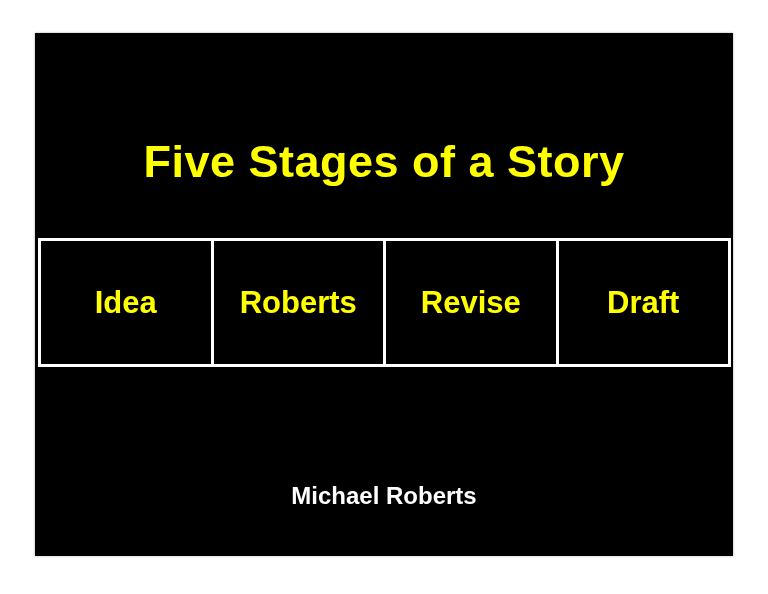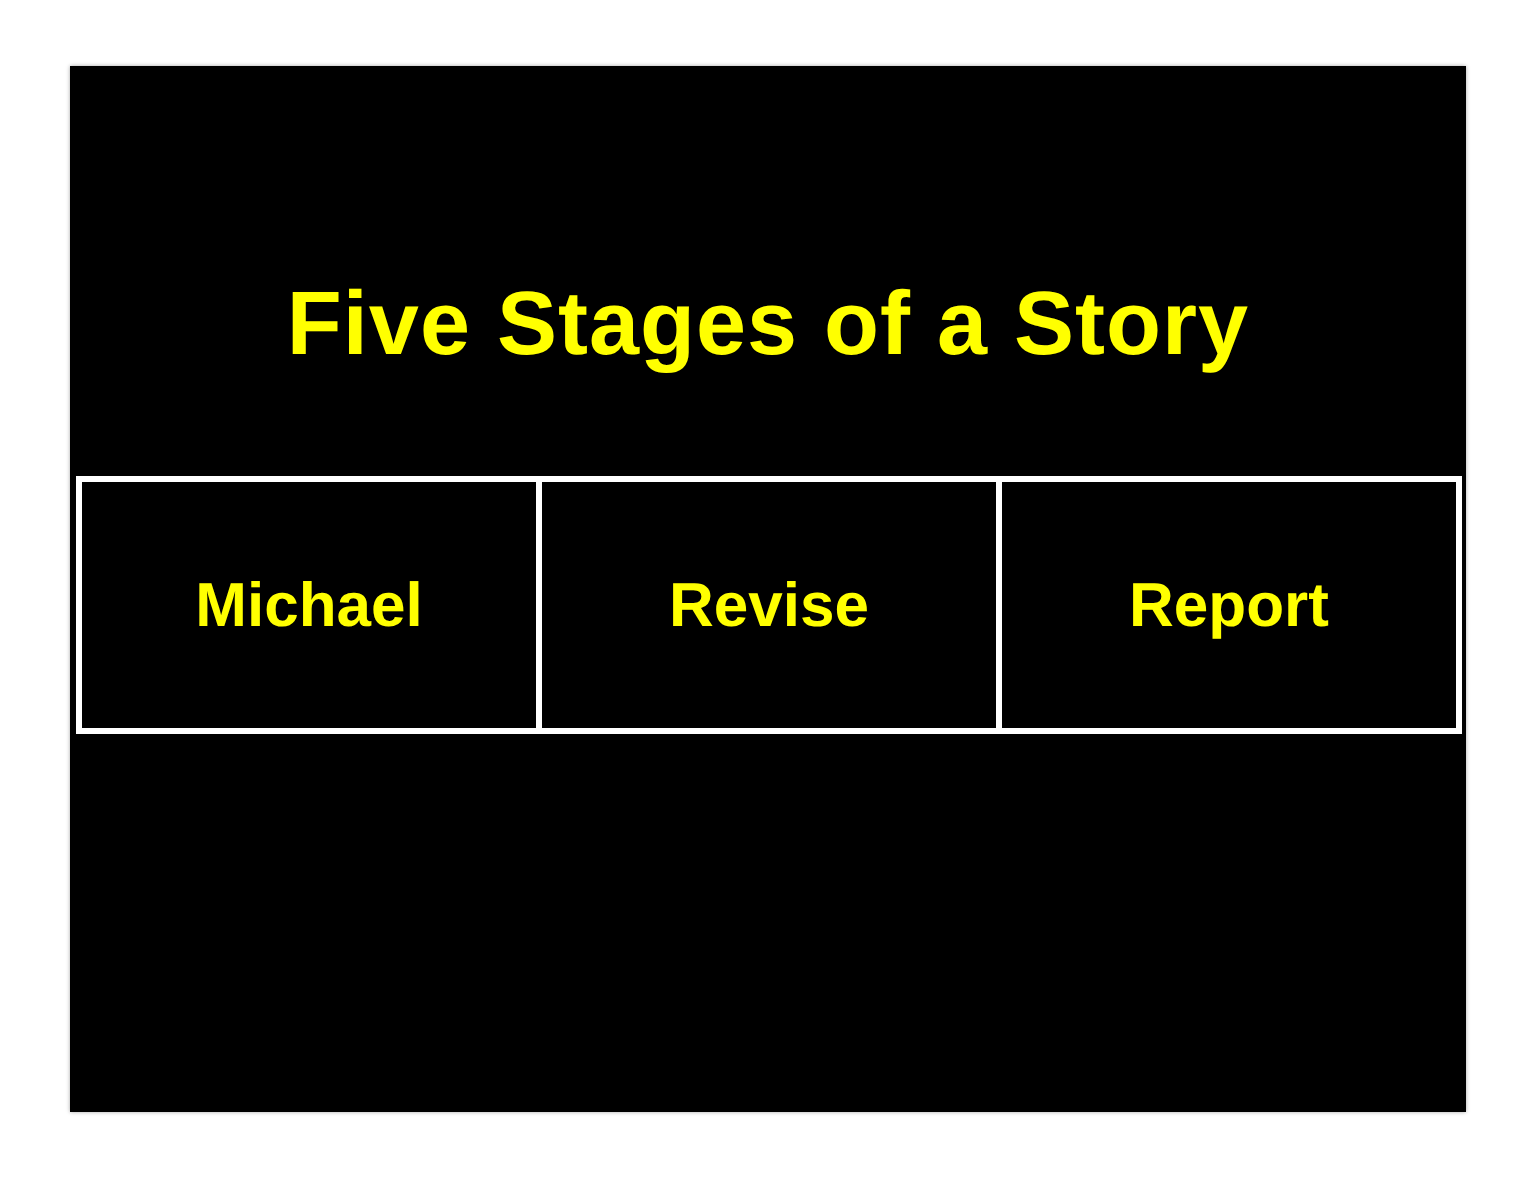--- a/index.html
+++ b/index.html
@@ -80,24 +80,28 @@
 </style>
 </head>
 <body>
 
 <div class="slide">
 
   <div class="slide-title">Five Stages of a Story</div>
 
   <div class="stage-table">
     <div class="stage-cell">
-      <span class="stage-label">Michael</span>
+      <span class="stage-label">Idea</span>
+    </div>
+    <div class="stage-cell">
+      <span class="stage-label">Roberts</span>
     </div>
     <div class="stage-cell">
       <span class="stage-label">Revise</span>
     </div>
     <div class="stage-cell">
-      <span class="stage-label">Report</span>
+      <span class="stage-label">Draft</span>
     </div>
   </div>
 
+  <div class="slide-credit">Michael Roberts</div>
 
 </div>
 
 </body></html>

